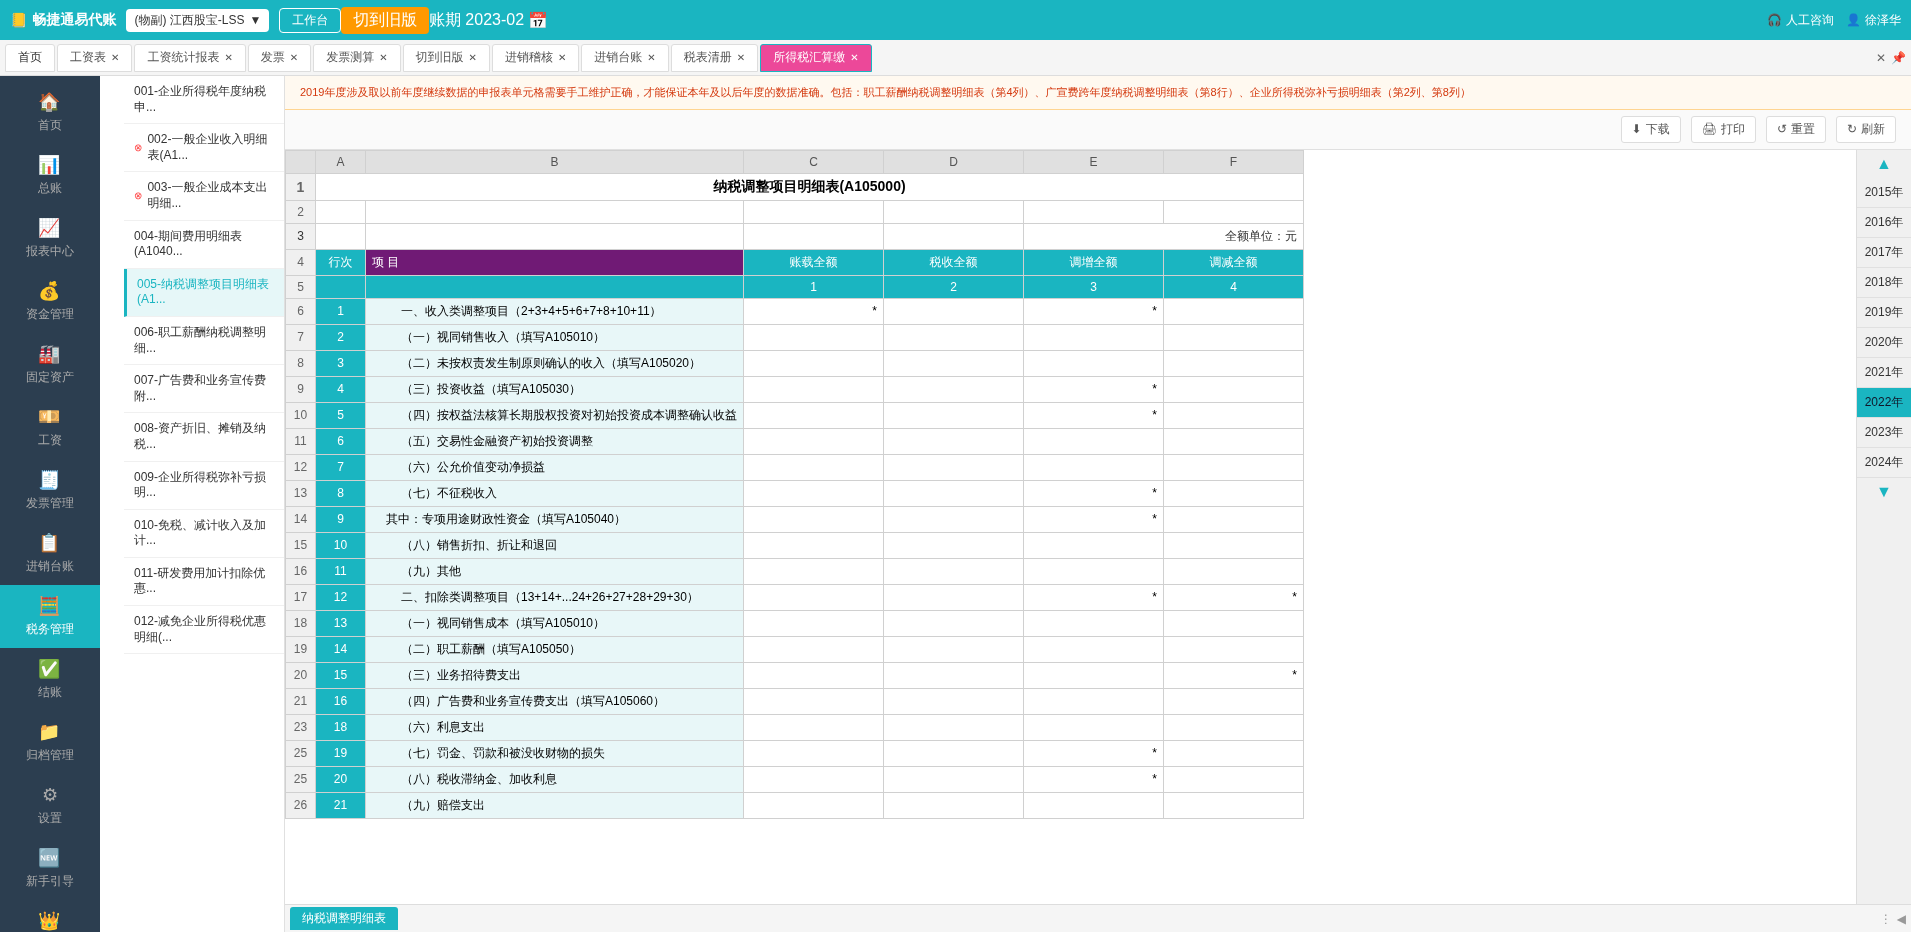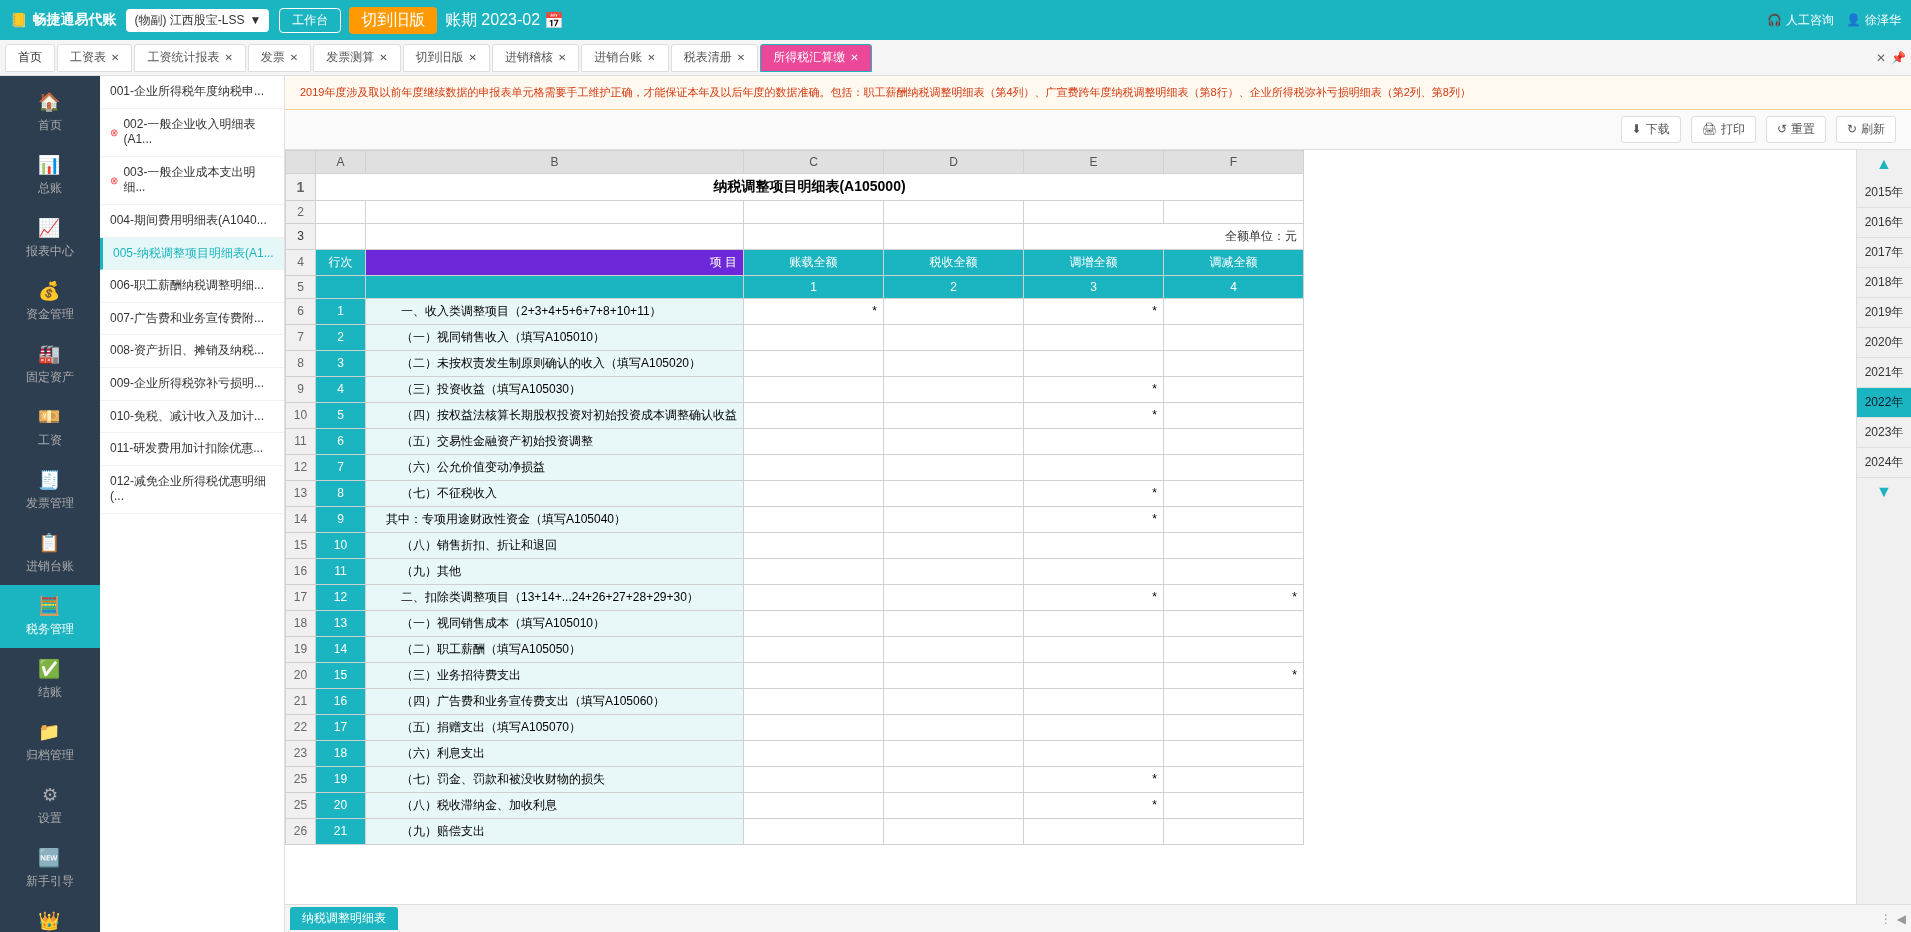--- a/index.html
+++ b/index.html
@@ -29,21 +29,20 @@
       font-size: 12px;
       color: #333;
       display: flex;
       align-items: center;
       gap: 5px;
       cursor: pointer;
     }
     .top-bar-actions {
       display: flex;
       align-items: center;
-      gap: 8px;
     }
     .btn-workbench {
       background: #1ab5c1;
       color: white;
       border: 1px solid white;
       border-radius: 4px;
       padding: 3px 12px;
       cursor: pointer;
       font-size: 12px;
     }
@@ -166,20 +165,21 @@
     }
     
     
     .left-panel {
       width: 185px;
       background: white;
       border-right: 1px solid #e0e0e0;
       display: flex;
       flex-direction: column;
       flex-shrink: 0;
+      padding-left: 24px;
     }
     .left-panel-item {
       padding: 8px 10px;
       font-size: 12px;
       color: #333;
       cursor: pointer;
       border-bottom: 1px solid #f0f0f0;
       display: flex;
       align-items: center;
       gap: 5px;
@@ -622,21 +622,21 @@
                 <td></td>
                 <td></td>
                 <td></td>
                 <td></td>
                 <td colspan="2" style="text-align:right;">全额单位：元</td>
               </tr>
 
               <tr class="header-row">
                 <td class="row-num">4</td>
                 <th class="col-A">行次</th>
-                <th style="background:#6d28d9; color:white; text-align:right;">项 目</th>
+                <th style="background:#701a75; color:white; text-align:left;">项 目</th>
                 <th style="background:#1ab5c1; color:white; text-align:center;">账载全额</th>
                 <th style="background:#1ab5c1; color:white; text-align:center;">税收全额</th>
                 <th style="background:#1ab5c1; color:white; text-align:center;">调增全额</th>
                 <th style="background:#1ab5c1; color:white; text-align:center;">调减全额</th>
               </tr>
 
               <tr class="header-row">
                 <td class="row-num">5</td>
                 <th class="col-A"></th>
                 <th style="background:#1ab5c1; color:white;"></th>
@@ -778,29 +778,20 @@
                 <td class="col-B">（三）业务招待费支出</td>
                 <td class="col-data"></td>
                 <td class="col-data"></td>
                 <td class="col-data"></td>
                 <td class="col-data">*</td>
               </tr>
               <tr class="data-row">
                 <td class="row-num">21</td>
                 <td class="col-A">16</td>
                 <td class="col-B">（四）广告费和业务宣传费支出（填写A105060）</td>
-                <td class="col-data"></td>
-                <td class="col-data"></td>
-                <td class="col-data"></td>
-                <td class="col-data"></td>
-              </tr>
-              <tr class="data-row">
-                <td class="row-num">22</td>
-                <td class="col-A">17</td>
-                <td class="col-B">（五）捐赠支出（填写A105070）</td>
                 <td class="col-data"></td>
                 <td class="col-data"></td>
                 <td class="col-data"></td>
                 <td class="col-data"></td>
               </tr>
               <tr class="data-row">
                 <td class="row-num">23</td>
                 <td class="col-A">18</td>
                 <td class="col-B">（六）利息支出</td>
                 <td class="col-data"></td>

